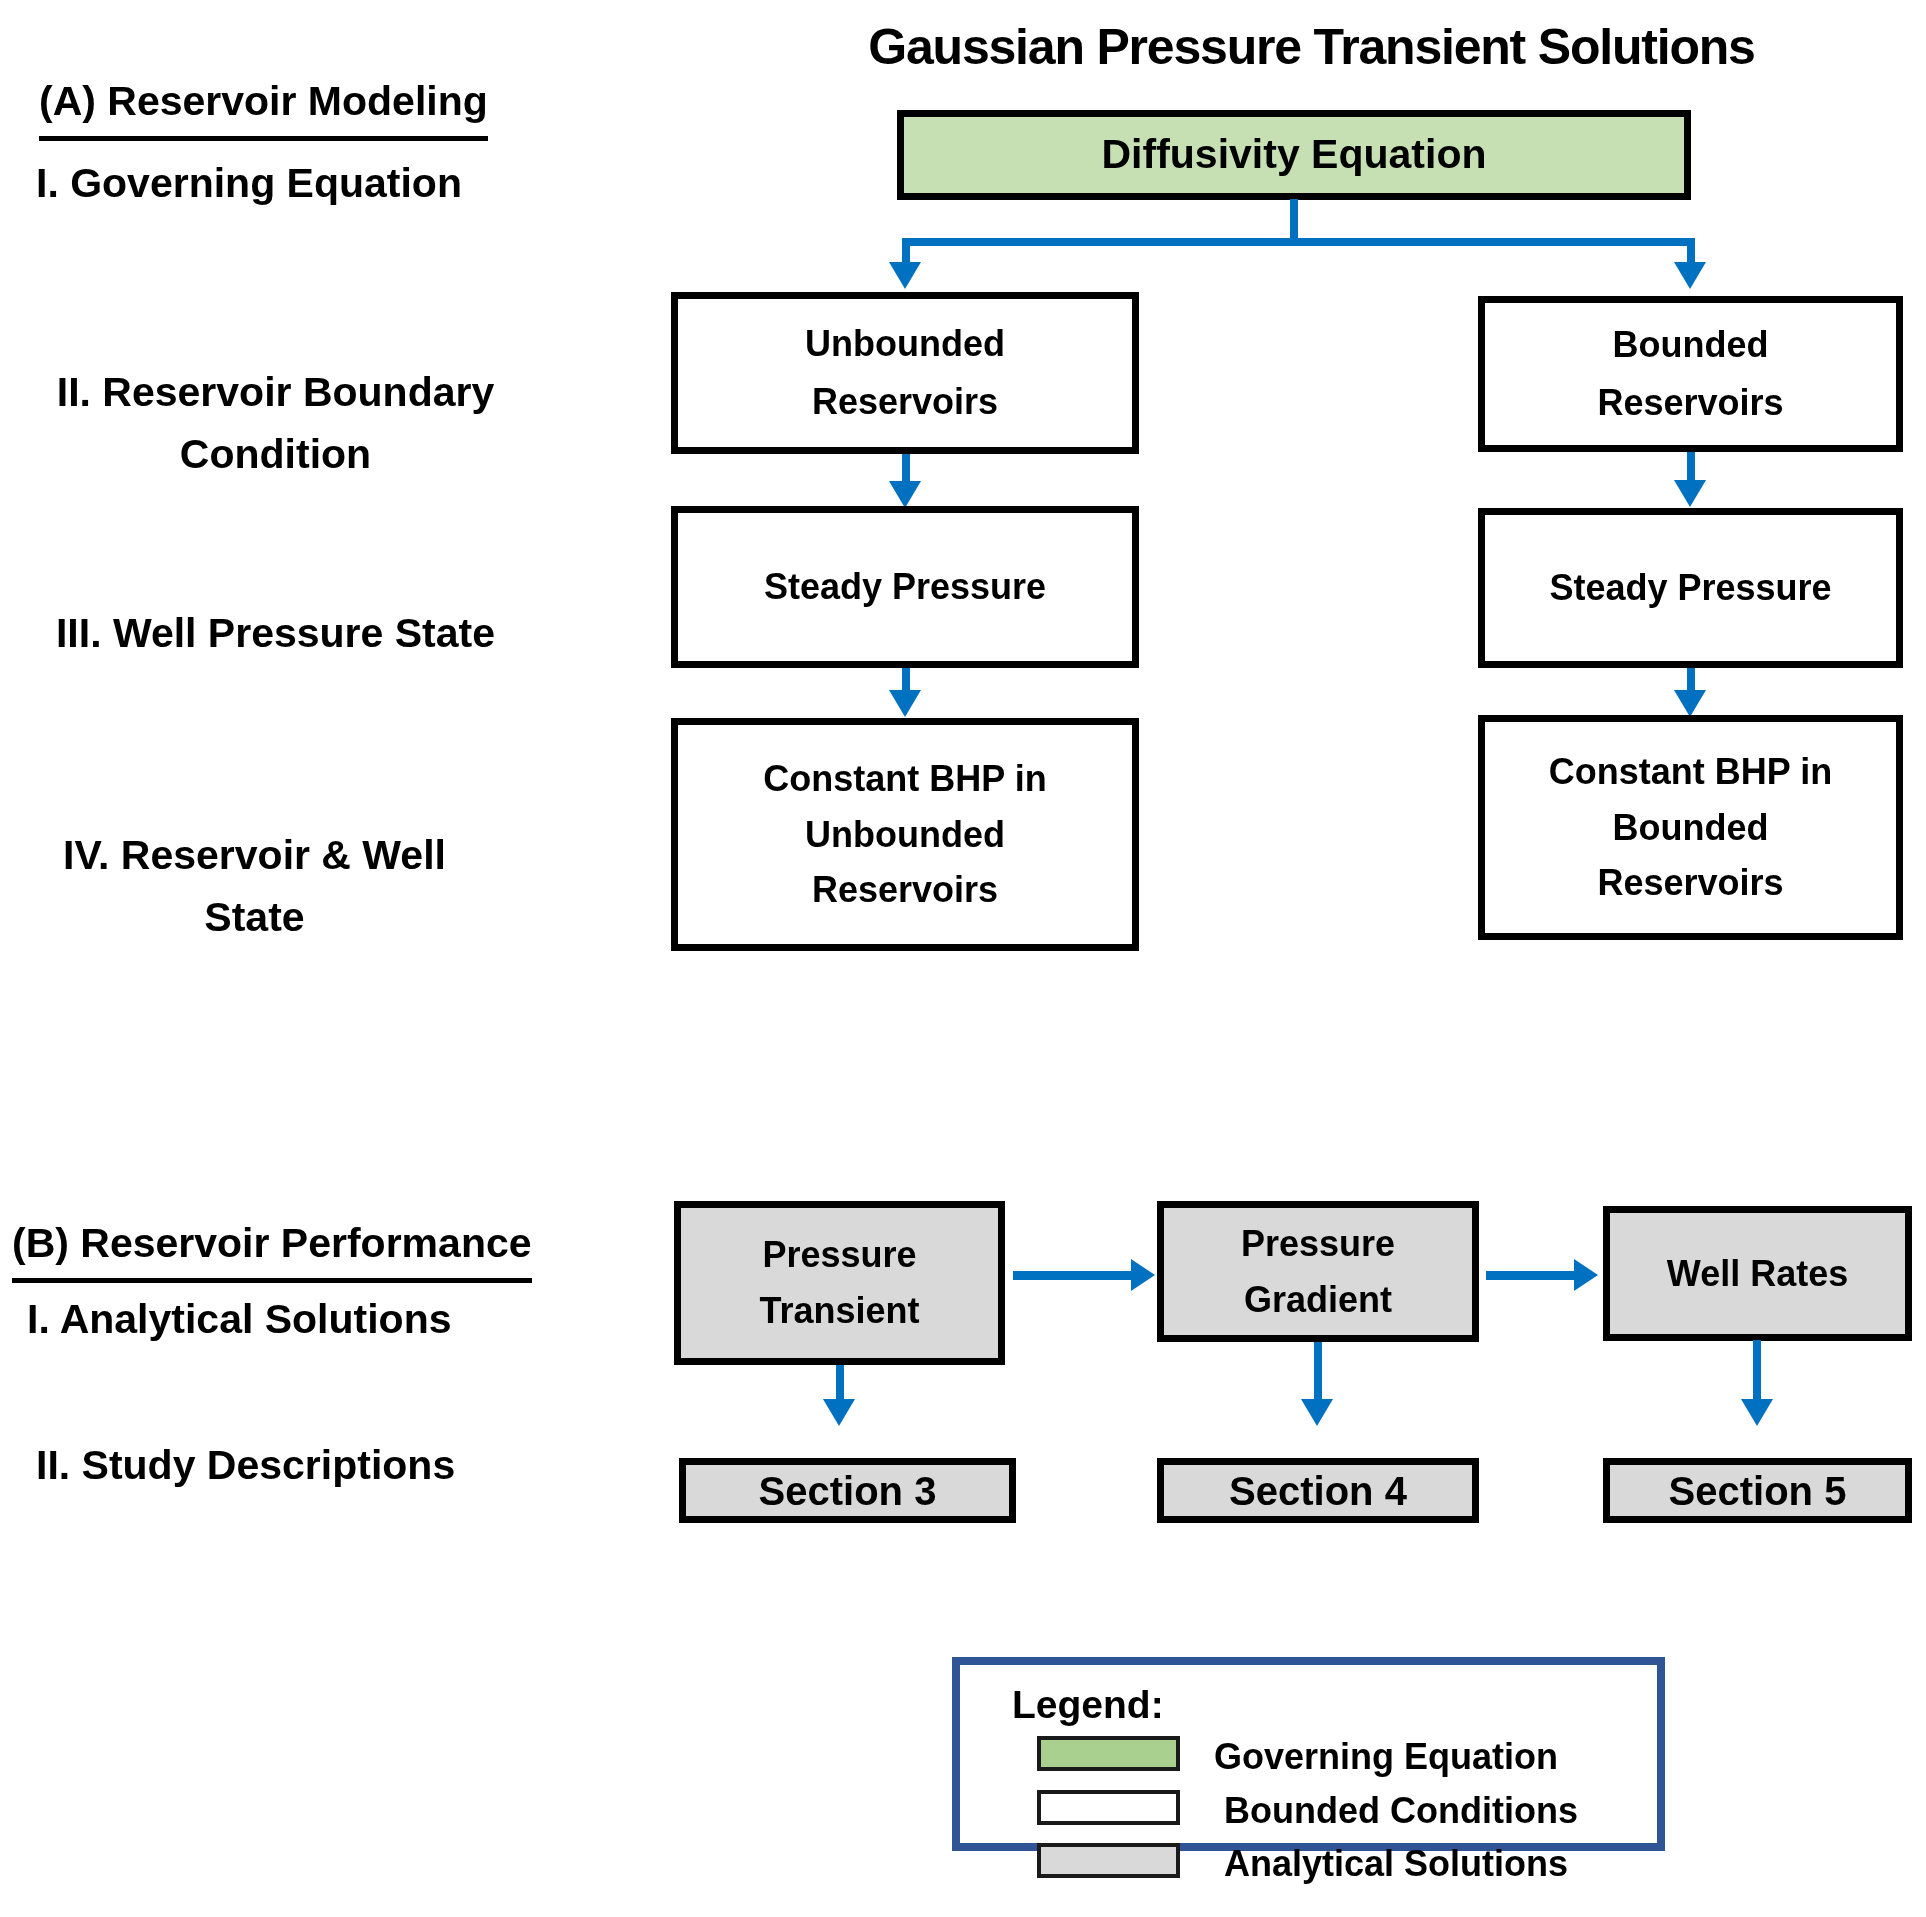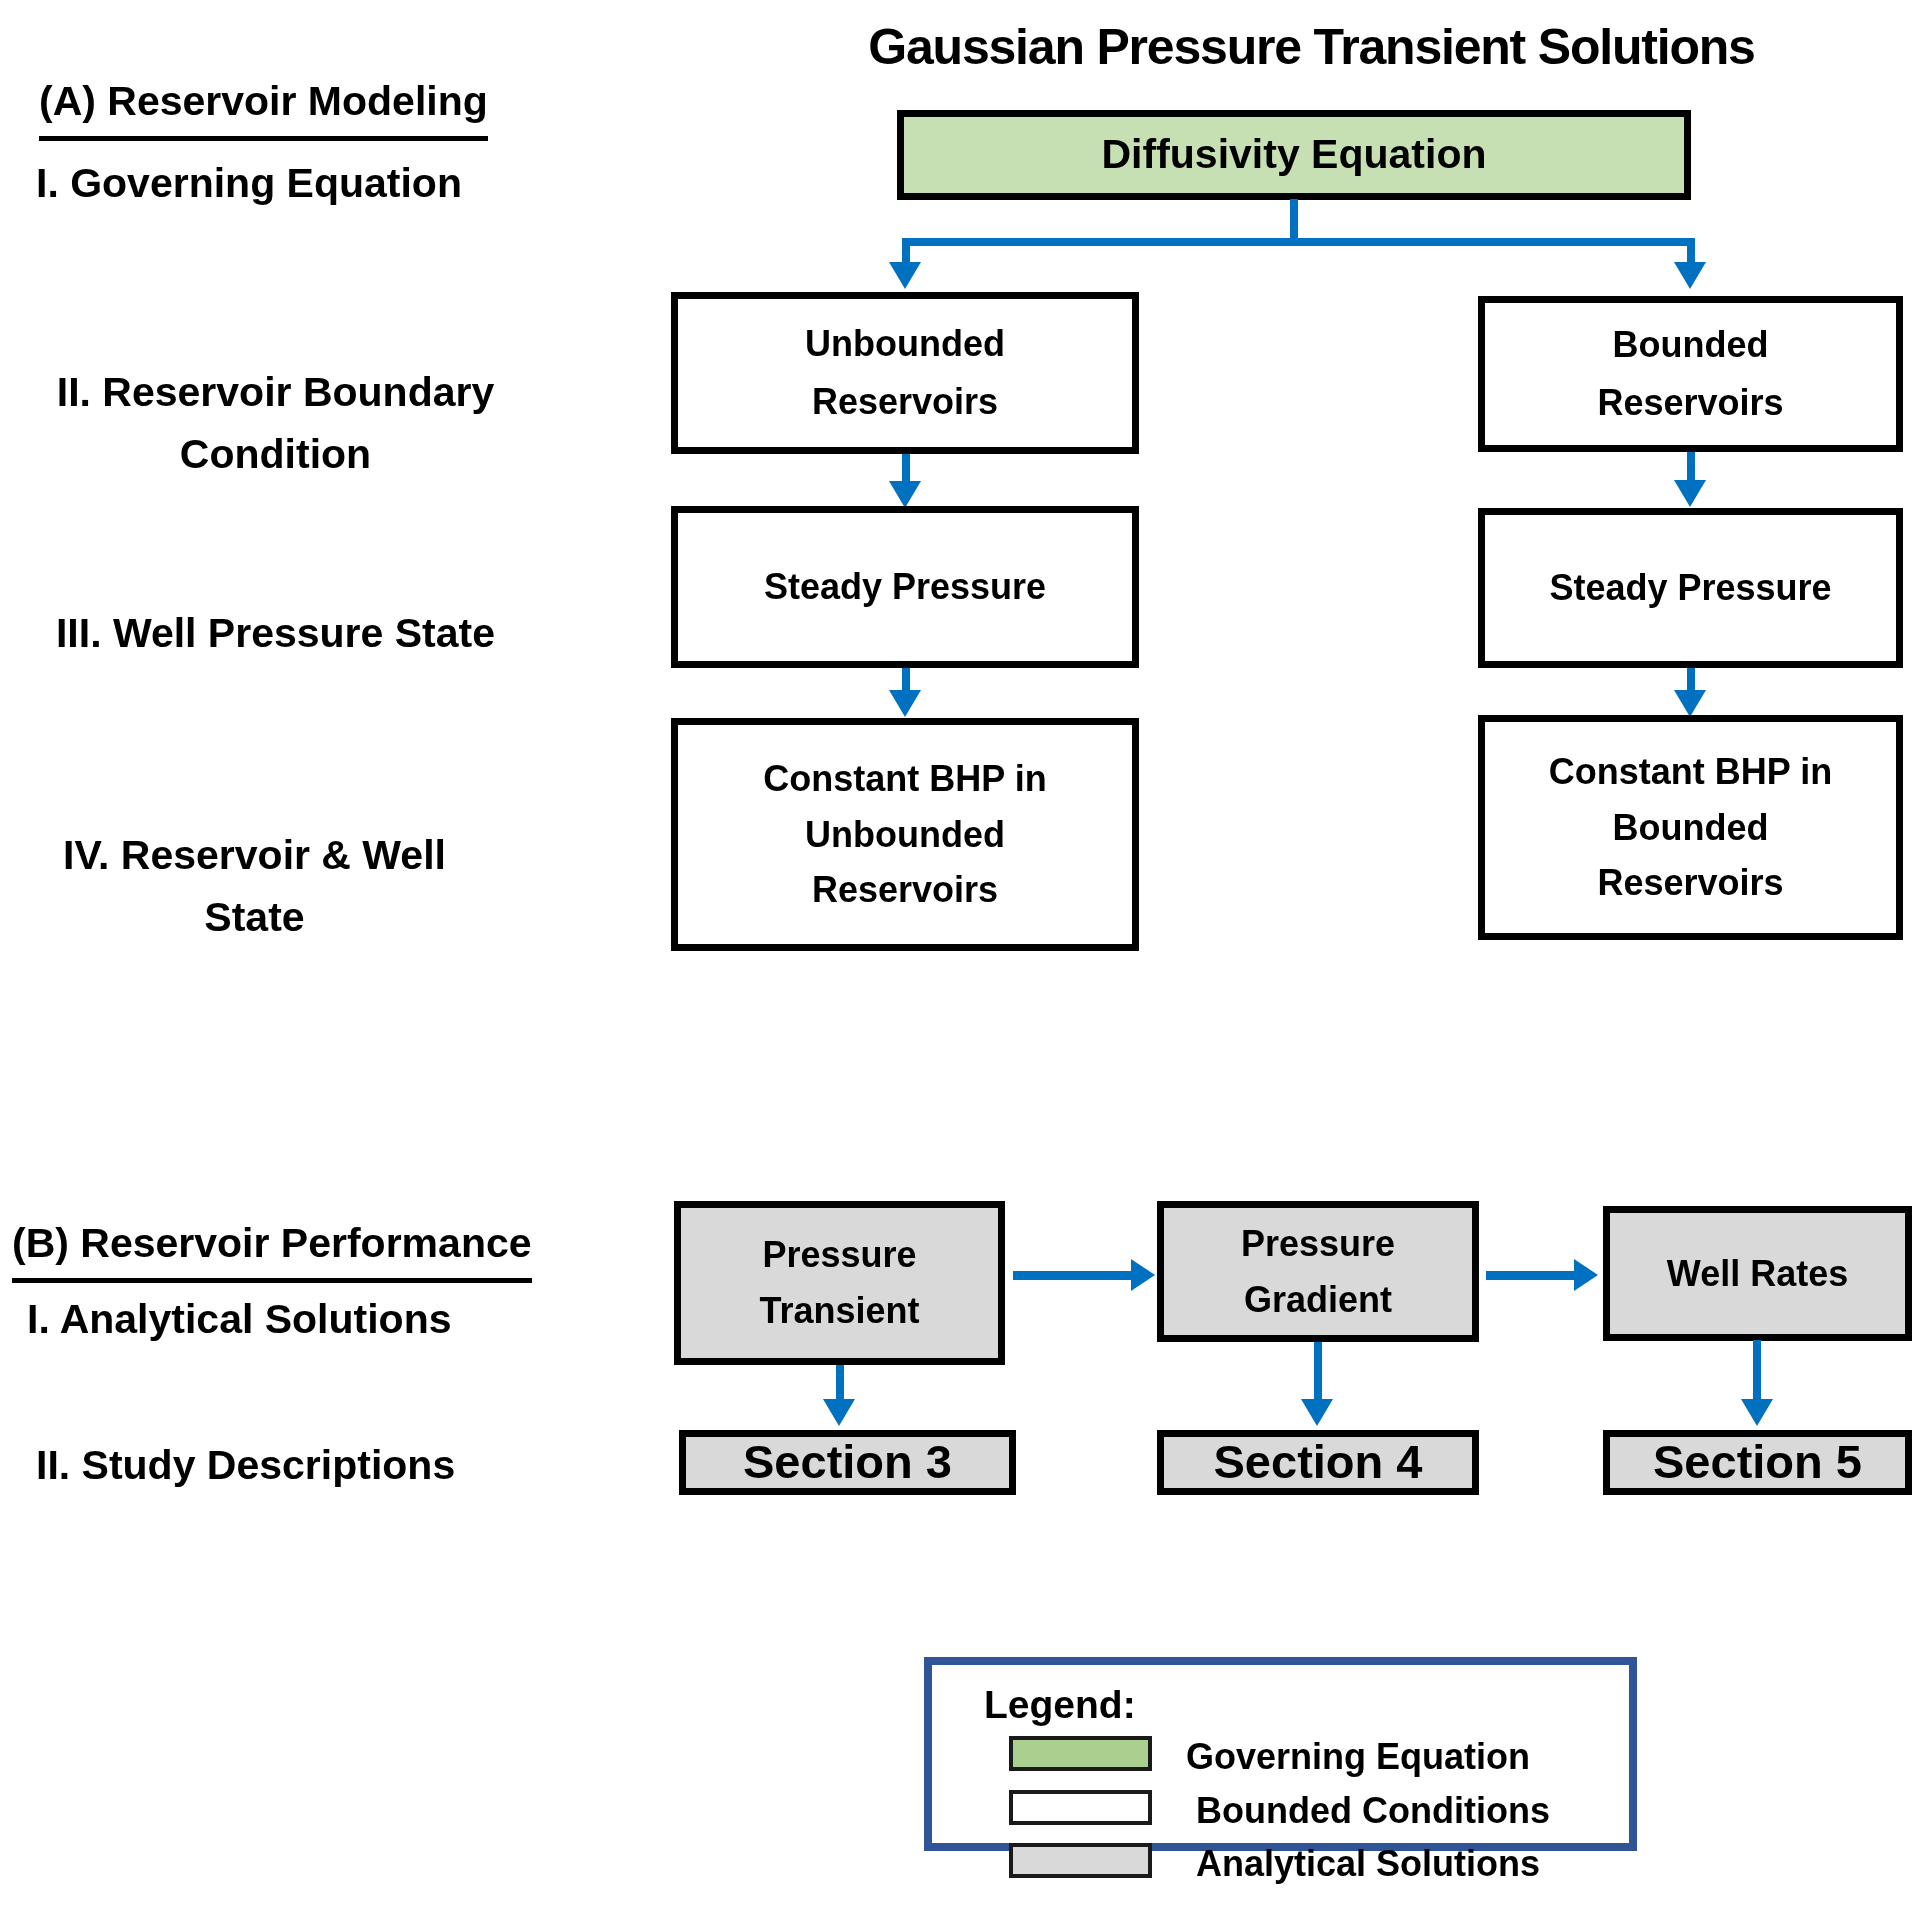--- a/index.html
+++ b/index.html
@@ -20,21 +20,21 @@
   .centered{text-align:center;}
   .heading{display:inline-block;border-bottom:5.5px solid var(--ink);padding-bottom:3.6px;}
 
   .node{display:flex;align-items:center;justify-content:center;
         border:7.9px solid var(--ink);box-sizing:border-box;
         font-size:36px;font-weight:bold;text-align:center;
         line-height:1.6;white-space:pre-line;background:#ffffff;}
   .node.green{background:var(--green);font-size:41px;}
   .node.gray{background:var(--gray);}
   .node.tight{line-height:1.55;}
-  .section-box{font-size:47px;line-height:1.2;}
+  .section-box{font-size:40px;line-height:1.2;margin-top:28px;}
 
   .shaft{position:absolute;background:var(--blue);}
   .head-down{position:absolute;width:0;height:0;
              border-left:16.4px solid transparent;border-right:16.4px solid transparent;
              border-top:27px solid var(--blue);}
   .head-right{position:absolute;width:0;height:0;
               border-top:16.4px solid transparent;border-bottom:16.4px solid transparent;
               border-left:24px solid var(--blue);}
 
   #legend{position:absolute;border:8.5px solid var(--legend-border);
@@ -115,21 +115,21 @@
   <div class="head-down" style="left:823px;top:1399px;"></div>
   <div class="shaft" style="left:1314px;top:1342px;width:7.9px;height:59px;"></div>
   <div class="head-down" style="left:1301px;top:1399px;"></div>
   <div class="shaft" style="left:1753px;top:1340px;width:7.9px;height:61px;"></div>
   <div class="head-down" style="left:1741px;top:1399px;"></div>
 
   <div class="abs node gray section-box" style="left:679px;top:1430px;width:337px;height:65px;">Section 3</div>
   <div class="abs node gray section-box" style="left:1157px;top:1430px;width:322px;height:65px;">Section 4</div>
   <div class="abs node gray section-box" style="left:1603px;top:1430px;width:309px;height:65px;">Section 5</div>
 
-  <div id="legend" style="left:924px;top:1657px;width:713px;height:194px;padding-left:25px;">
+  <div id="legend" style="left:952px;top:1657px;width:713px;height:194px;padding-left:25px;">
     <div class="legend-title" style="left:52px;top:18px;">Legend:</div>
 
     <div class="swatch" style="left:77px;top:71px;;background:#a9d08e"></div>
     <div class="legend-label" style="left:254px;top:71px;">Governing Equation</div>
 
     <div class="swatch" style="left:77px;top:125px;;background:#ffffff"></div>
     <div class="legend-label" style="left:264px;top:125px;">Bounded Conditions</div>
 
     <div class="swatch" style="left:77px;top:178px;;background:#d9d9d9"></div>
     <div class="legend-label" style="left:264px;top:178px;">Analytical Solutions</div>

